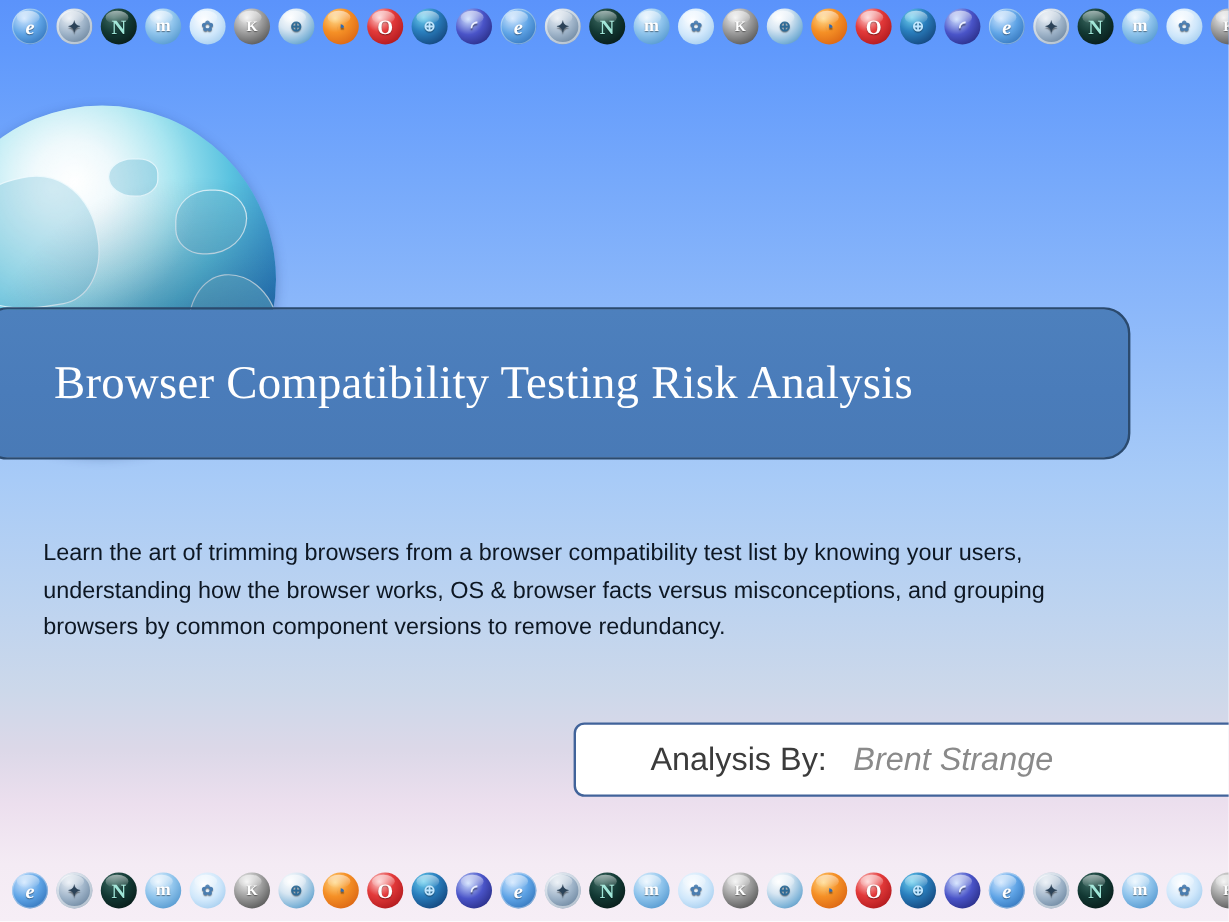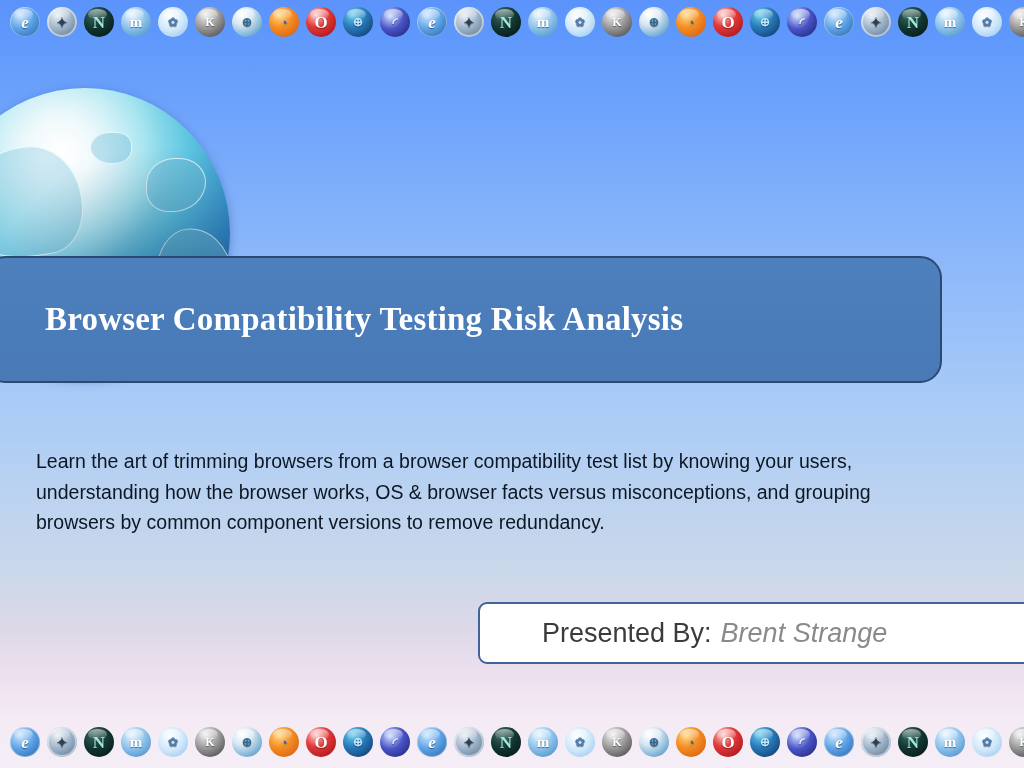--- a/index.html
+++ b/index.html
@@ -181,22 +181,22 @@
     border: 2px solid #2b4a6e;
     border-radius: 22px;
     box-sizing: border-box;
     display: flex;
     align-items: center;
   }
   #title-text {
     margin-left: 59px;
     color: #ffffff;
     font-family: "Liberation Serif", serif;
-    font-size: 33px;
-    font-weight: bold;
+    font-size: 39px;
+    font-weight: normal;
     letter-spacing: .2px;
     white-space: nowrap;
   }
 
   
   #body-text {
     position: absolute;
     left: 36px;
     top: 446px;
     width: 895px;
@@ -224,21 +224,21 @@
   }
   #presented-label {
     color: #3b3b3b;
     font-size: 27px;
     font-family: "Liberation Sans", sans-serif;
   }
   #presented-name {
     color: #8a8a8a;
     font-size: 27px;
     font-style: italic;
-    margin-left: 9px;
+    margin-left: 22px;
     font-family: "Liberation Sans", sans-serif;
   }
 </style>
 </head>
 <body>
 
 <div id="slide">
 
   <div class="icon-strip top" id="strip-top">
       <div class="bicon ic-ie">e</div>
@@ -280,21 +280,21 @@
     <div class="shade"></div>
   </div>
 
   <div id="title-bar">
     <div id="title-text">Browser Compatibility Testing Risk Analysis</div>
   </div>
 
   <div id="body-text">Learn the art of trimming browsers from a browser compatibility test list by knowing your users, understanding how the browser works, OS &amp; browser facts versus misconceptions, and grouping browsers by common component versions to remove redundancy.</div>
 
   <div id="presented-box">
-    <span id="presented-label">Presented By:</span>
+    <span id="presented-label">Analysis By:</span>
     <span id="presented-name">Brent Strange</span>
   </div>
 
   <div class="icon-strip bottom" id="strip-bottom">
       <div class="bicon ic-ie">e</div>
       <div class="bicon ic-safari">✦</div>
       <div class="bicon ic-netscape">N</div>
       <div class="bicon ic-maxthon">m</div>
       <div class="bicon ic-flock">✿</div>
       <div class="bicon ic-konqueror">K</div>

